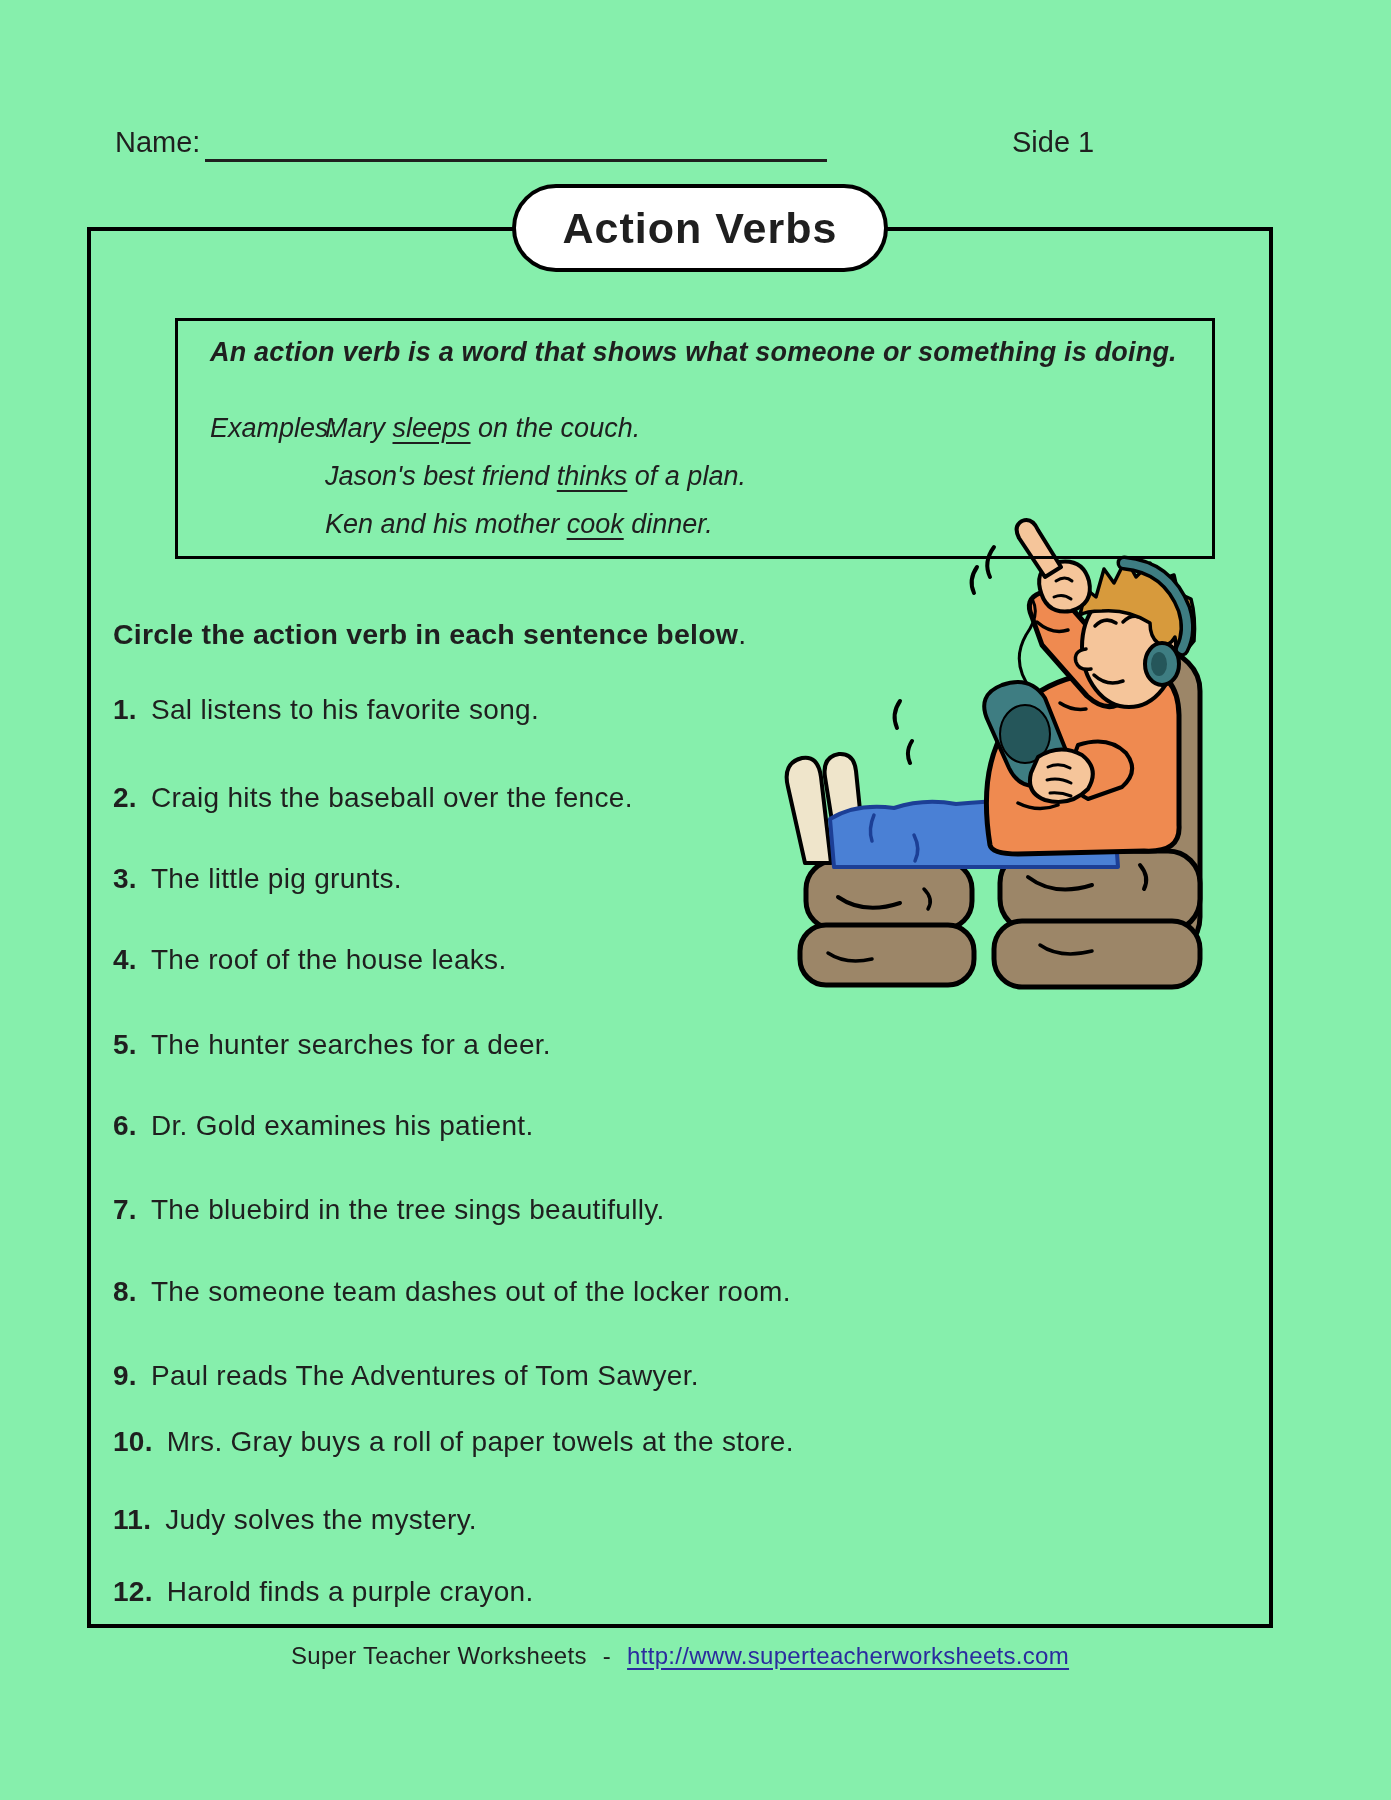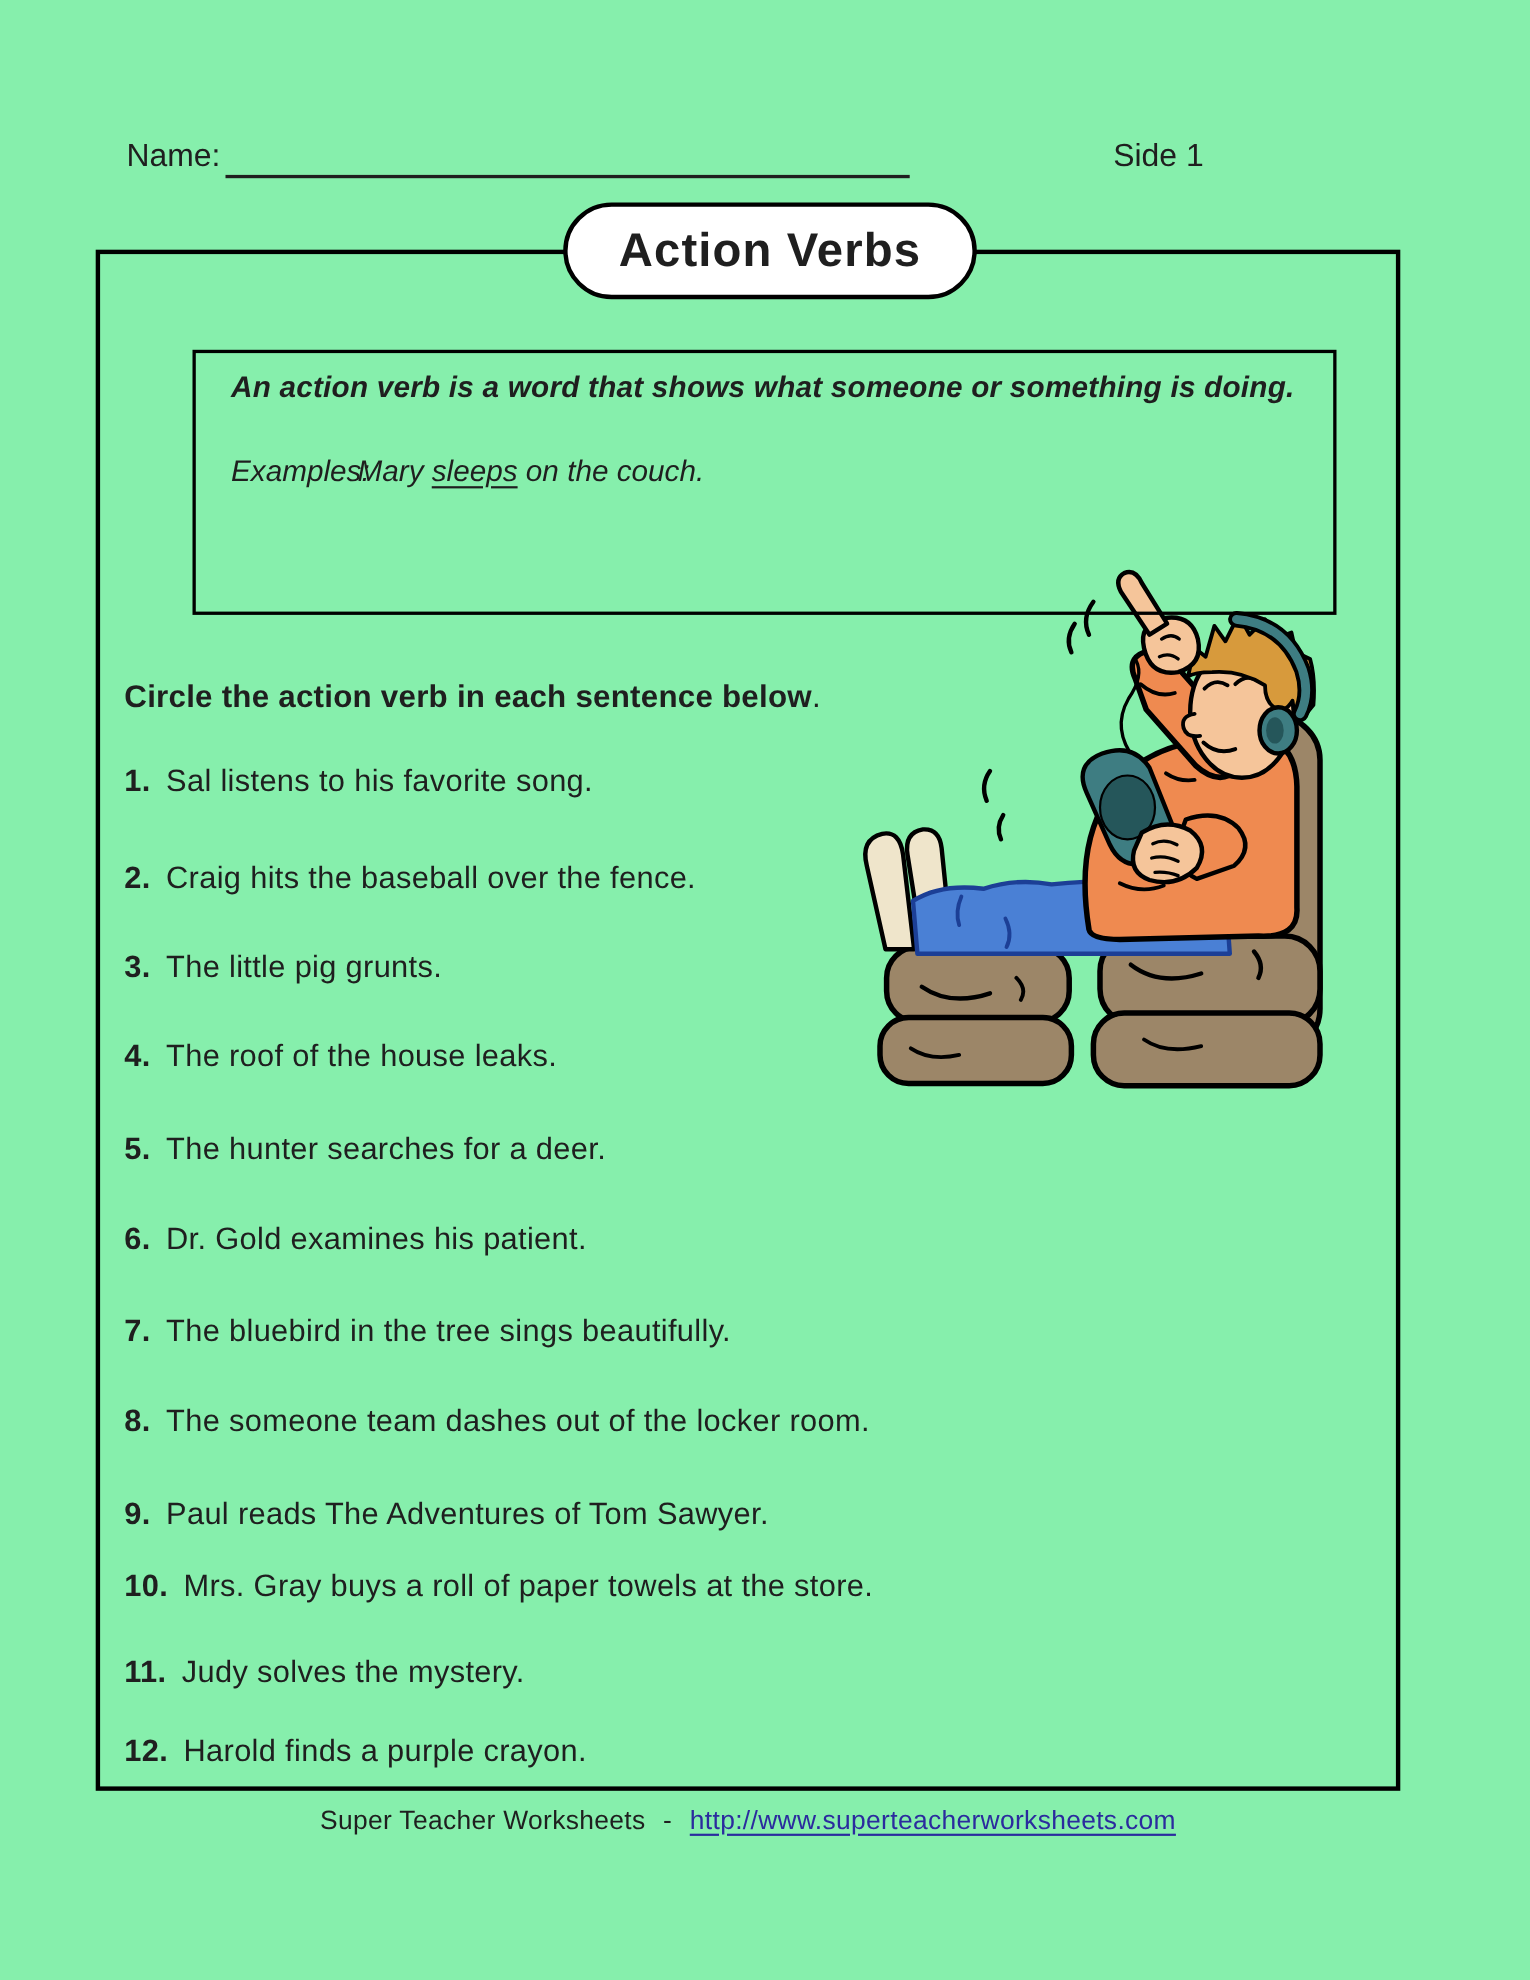--- a/index.html
+++ b/index.html
@@ -61,20 +61,22 @@
   <div class="main-box"></div>
 
   <div class="title-pill">
     <span class="t">Action Verbs</span>
   </div>
 
   <div class="def-box">
     <div class="def-line">An action verb is a word that shows what someone or something is doing.</div>
     <div class="examples-label">Examples:</div>
     <div class="ex-line ex-0"><span>Mary </span><span class="verb">sleeps</span><span> on the couch.</span></div>
+    <div class="ex-line ex-1"><span>Jason's best friend </span><span class="verb">thinks</span><span> of a plan.</span></div>
+    <div class="ex-line ex-2"><span>Ken and his mother </span><span class="verb">cook</span><span> dinner.</span></div>
   </div>
 
   <div class="instruction"><span>Circle the action verb in each sentence below</span><span class="period">.</span></div>
 
   <div class="s" style="top:694px">
       <span class="n">1.</span>
       <span><span>Sal listens to his favorite song.</span><span class="it"></span><span></span></span>
     </div>
   <div class="s" style="top:782px">
       <span class="n">2.</span>

